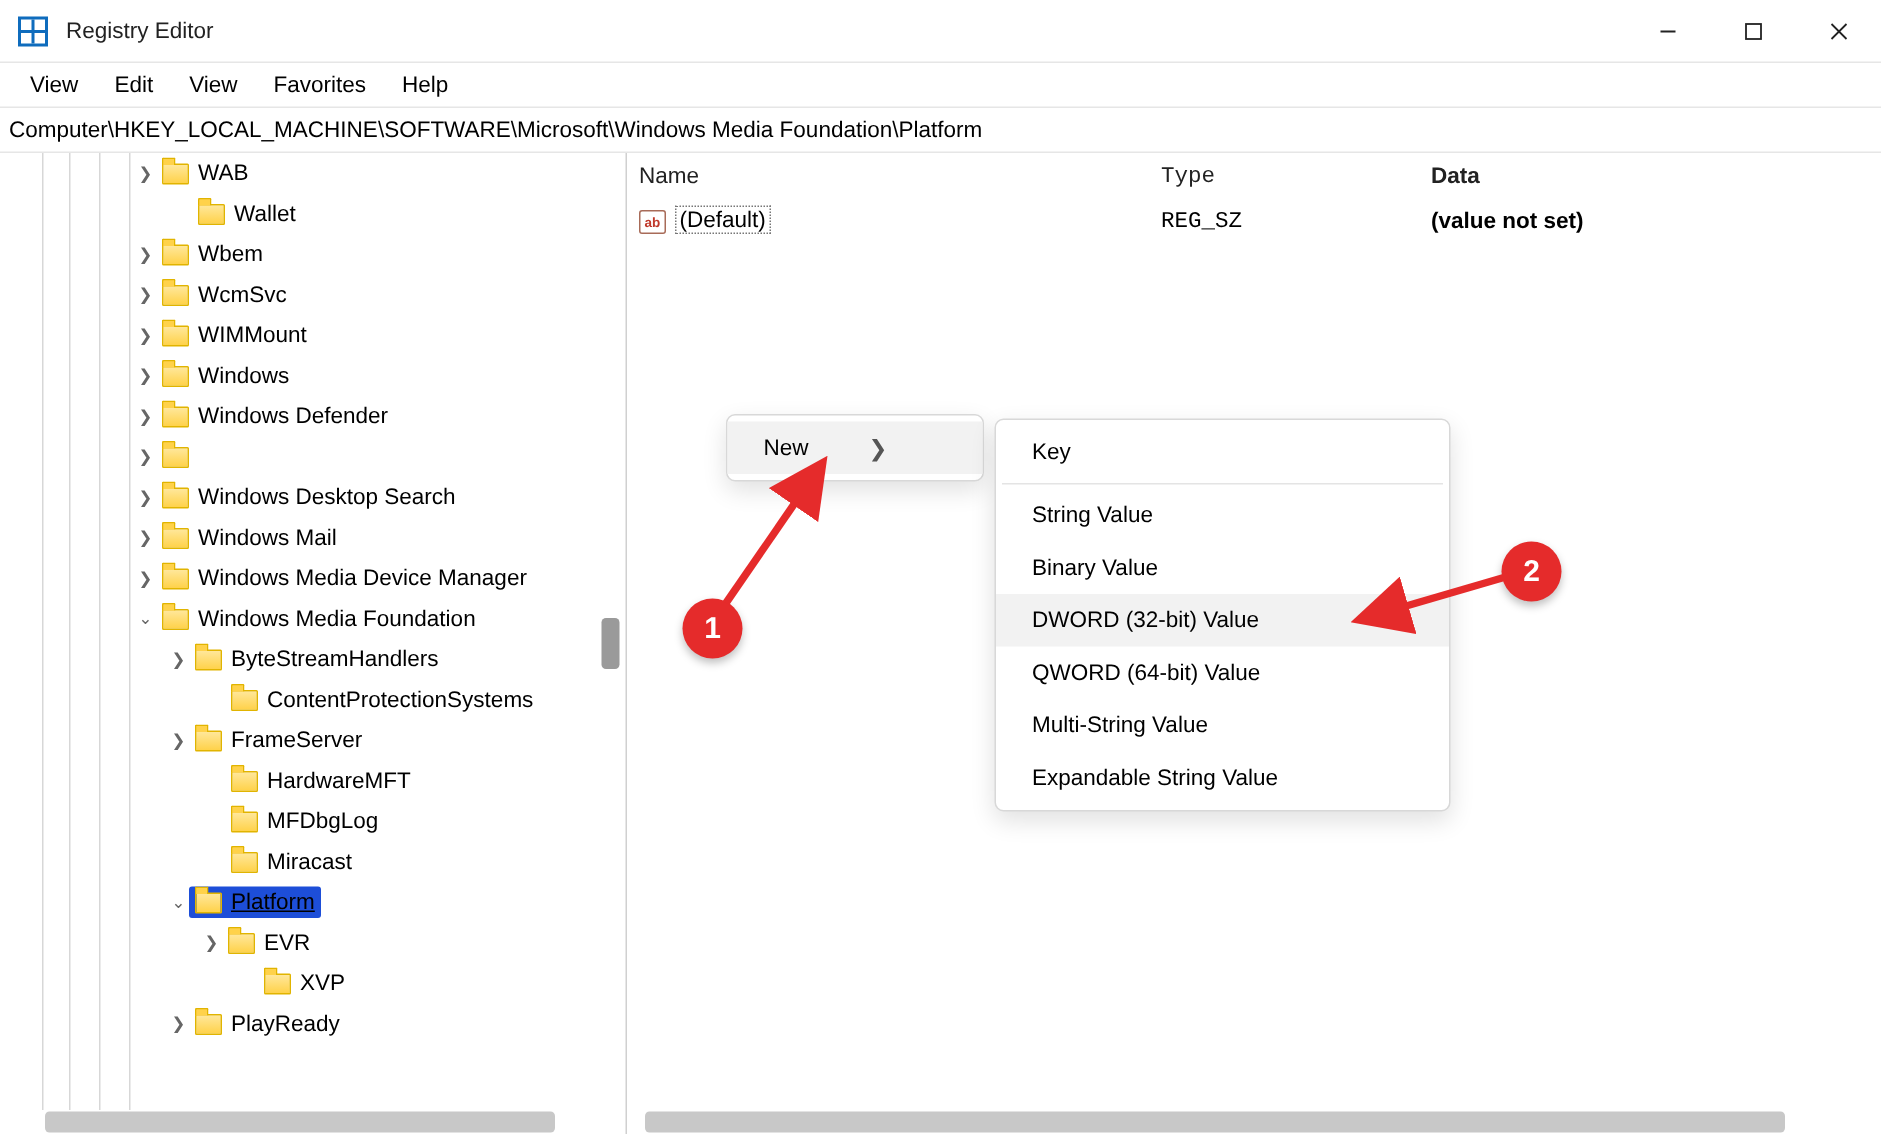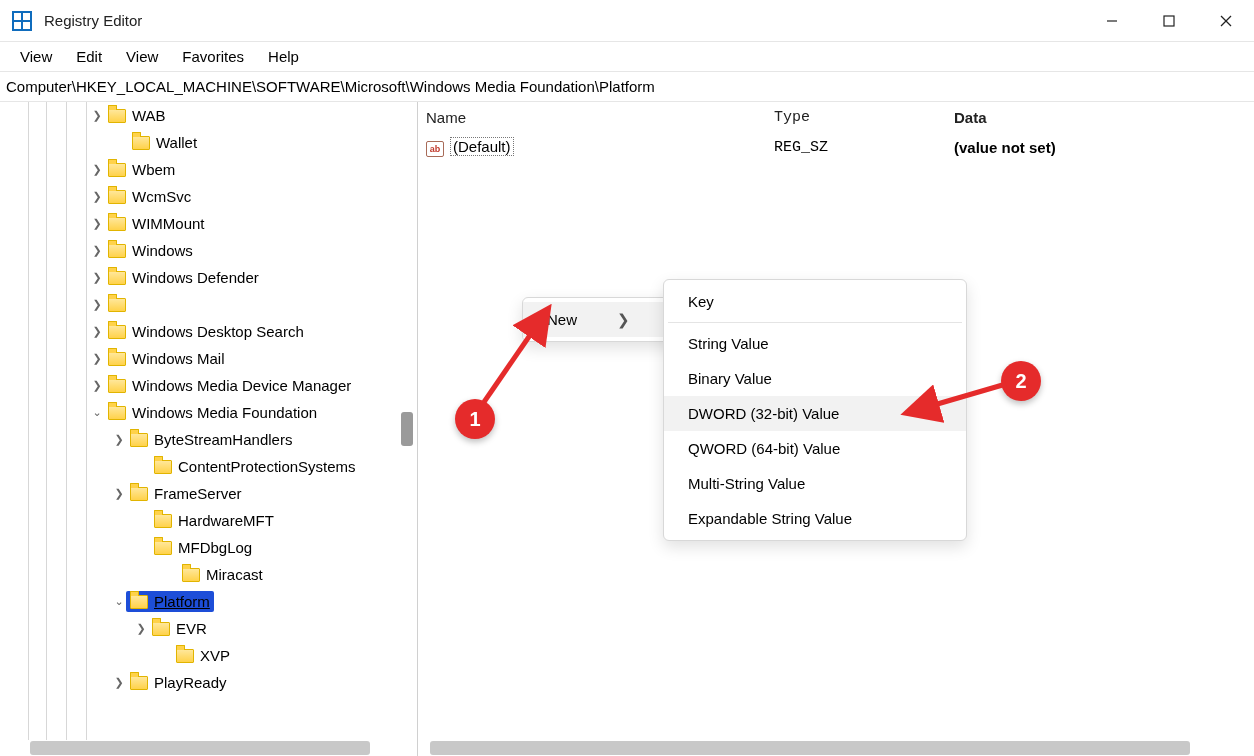--- a/index.html
+++ b/index.html
@@ -209,21 +209,21 @@
             <span class="folder"></span>
             <span>HardwareMFT</span>
           </span>
         </div>
         <div class="node" style="padding-left: 150px;">
           <span class="selbg">
             <span class="folder"></span>
             <span>MFDbgLog</span>
           </span>
         </div>
-        <div class="node" style="padding-left: 150px; margin-left: 28px;">
+        <div class="node" style="padding-left: 150px;">
           <span class="selbg">
             <span class="folder"></span>
             <span>Miracast</span>
           </span>
         </div>
         <div class="node selected" style="padding-left: 130px;">
           <span class="chev" style="margin-left:-18px">⌄</span>
           <span class="selbg">
             <span class="folder"></span>
             <span>Platform</span>
@@ -274,21 +274,21 @@
       <div class="col col-name"><span class="reg-icon">ab</span><span class="default">(Default)</span></div>
       <div class="col col-type">REG_SZ</div>
       <div class="col col-data">(value not set)</div>
     </div>
     <div class="hscroll2">
         <div class="thumb"></div>
       </div>
   </div>
 </div>
 
-<div class="menu" style="left:484px; top:297px; width:172px;margin-left:38px;">
+<div class="menu" style="left:484px; top:276px; width:172px;">
   <div class="menu-item hover">
     <span>New</span>
     <span class="sub-arrow">❯</span>
   </div>
 </div>
 
 <div class="menu" style="left:663px; top:279px; width:304px;">
   <div class="menu-item">Key</div>
   <div class="menu-sep"></div>
   <div class="menu-item">String Value</div>

